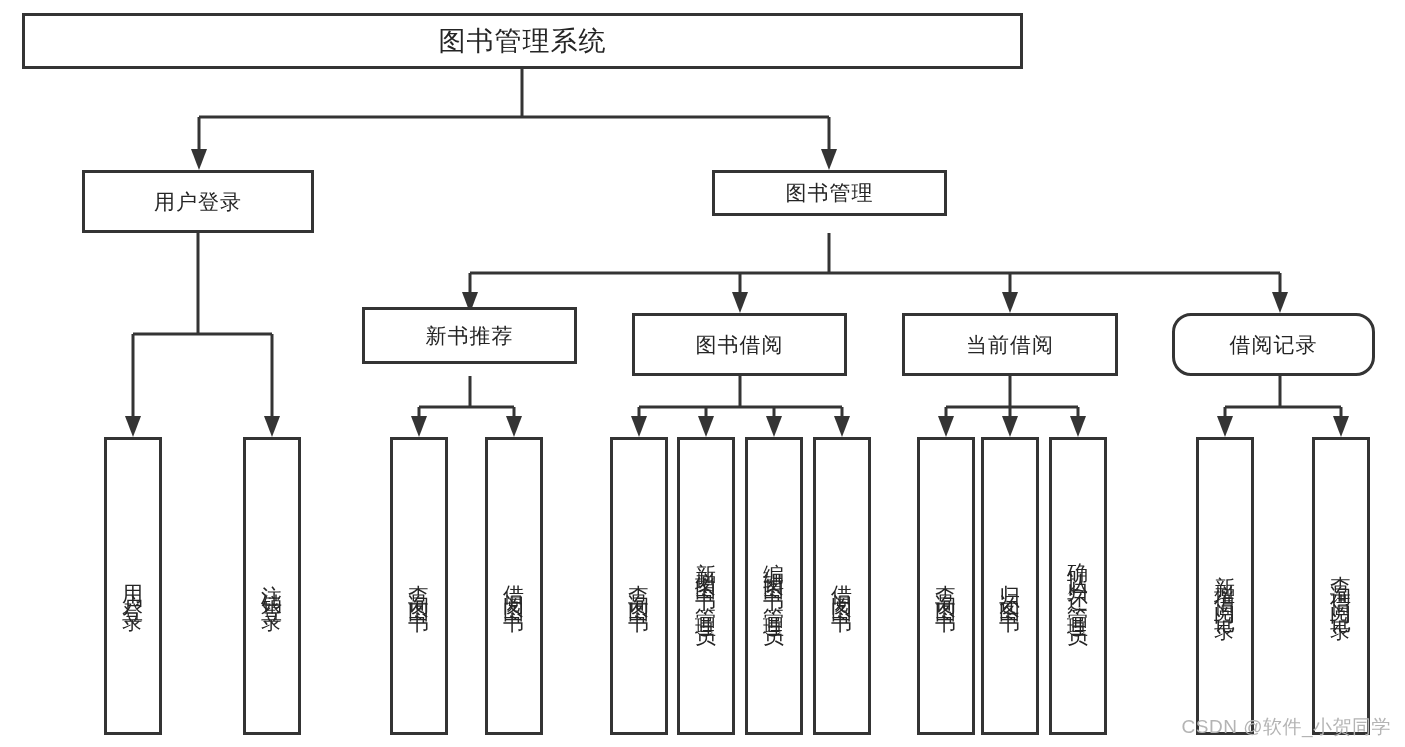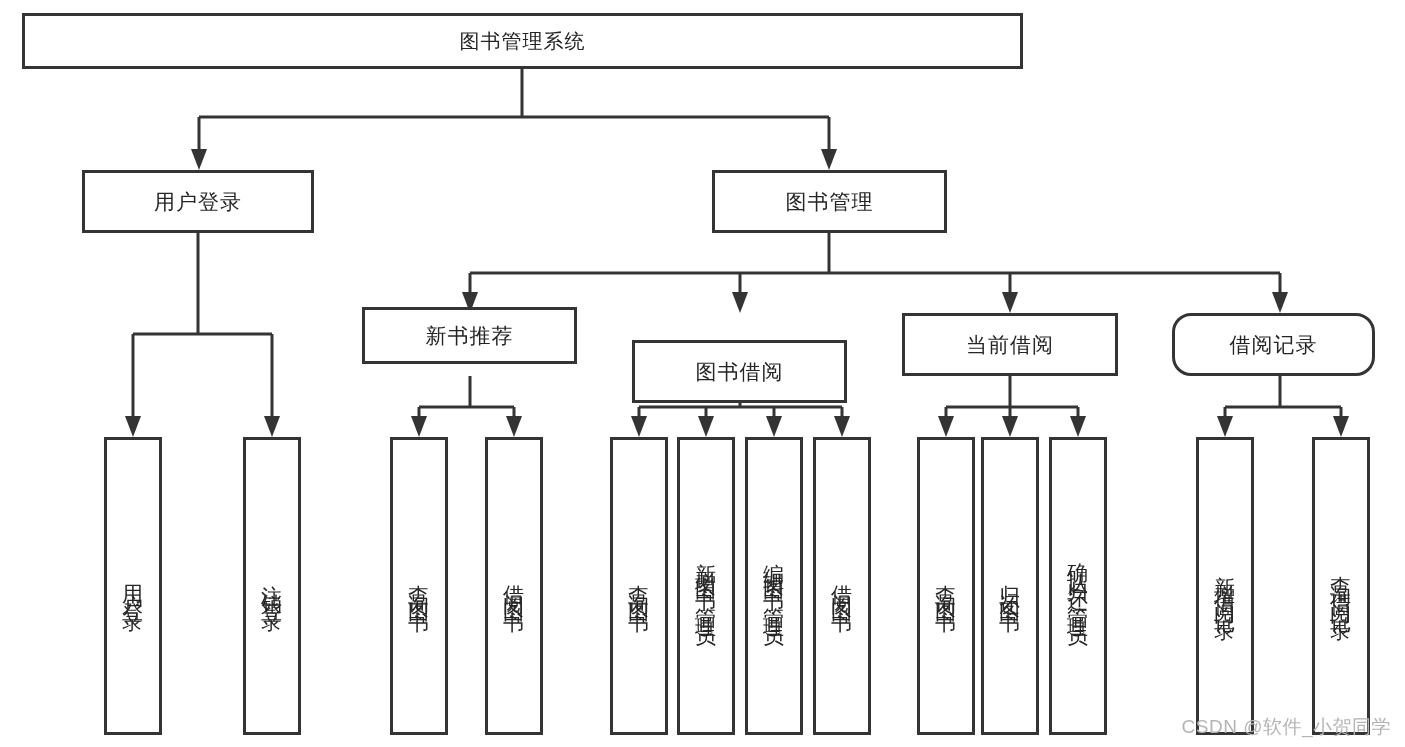--- a/index.html
+++ b/index.html
@@ -7,21 +7,21 @@
     position:relative;width:1405px;height:747px;background:#ffffff;
     font-family:"Liberation Sans","DejaVu Sans",sans-serif;overflow:hidden;
   }
   .connectors{position:absolute;left:0;top:0;width:1405px;height:747px;}
   .box{
     position:absolute;box-sizing:border-box;background:#ffffff;
     border:3px solid #343434;display:flex;align-items:center;justify-content:center;
     color:#252525;
   }
   .hbox{font-size:21px;letter-spacing:1px;white-space:nowrap;}
-  .rootbox{font-size:20px;}
+  .rootbox{font-size:27px;}
   .vbox span{
     writing-mode:vertical-rl;text-orientation:mixed;
     font-size:21px;line-height:1;letter-spacing:9px;white-space:nowrap;
   }
   .watermark{
     position:absolute;right:14px;bottom:7px;font-size:19px;color:#b4b4b4;
     letter-spacing:0.5px;white-space:nowrap;margin-left:29px;
   }
 </style>
 </head>
@@ -62,28 +62,28 @@
     </g>
   </svg>
 
   <div class="box hbox rootbox" style="left:22px;top:13px;width:1001px;height:56px;">
     <span>图书管理系统</span>
   </div>
 
   <div class="box hbox" style="left:82px;top:170px;width:232px;height:63px;">
     <span>用户登录</span>
   </div>
-  <div class="box hbox" style="left:712px;top:170px;width:235px;height:63px;">
+  <div class="box hbox" style="left:712px;top:170px;width:235px;height:46px;">
     <span>图书管理</span>
   </div>
 
   <div class="box hbox" style="left:362px;top:307px;width:215px;height:57px;justify-content:center;">
     <span>新书推荐</span>
   </div>
-  <div class="box hbox" style="left:632px;top:313px;width:215px;height:63px;margin-top:27px;">
+  <div class="box hbox" style="left:632px;top:313px;width:215px;height:63px;">
     <span>图书借阅</span>
   </div>
   <div class="box hbox" style="left:902px;top:313px;width:216px;height:63px;font-family:Liberation Serif, serif;">
     <span>当前借阅</span>
   </div>
   <div class="box hbox" style="left:1172px;top:313px;width:203px;height:63px;border-radius:19px;">
     <span>借阅记录</span>
   </div>
 
   <div class="box vbox" style="left:104px;top:437px;width:58px;height:298px;">

